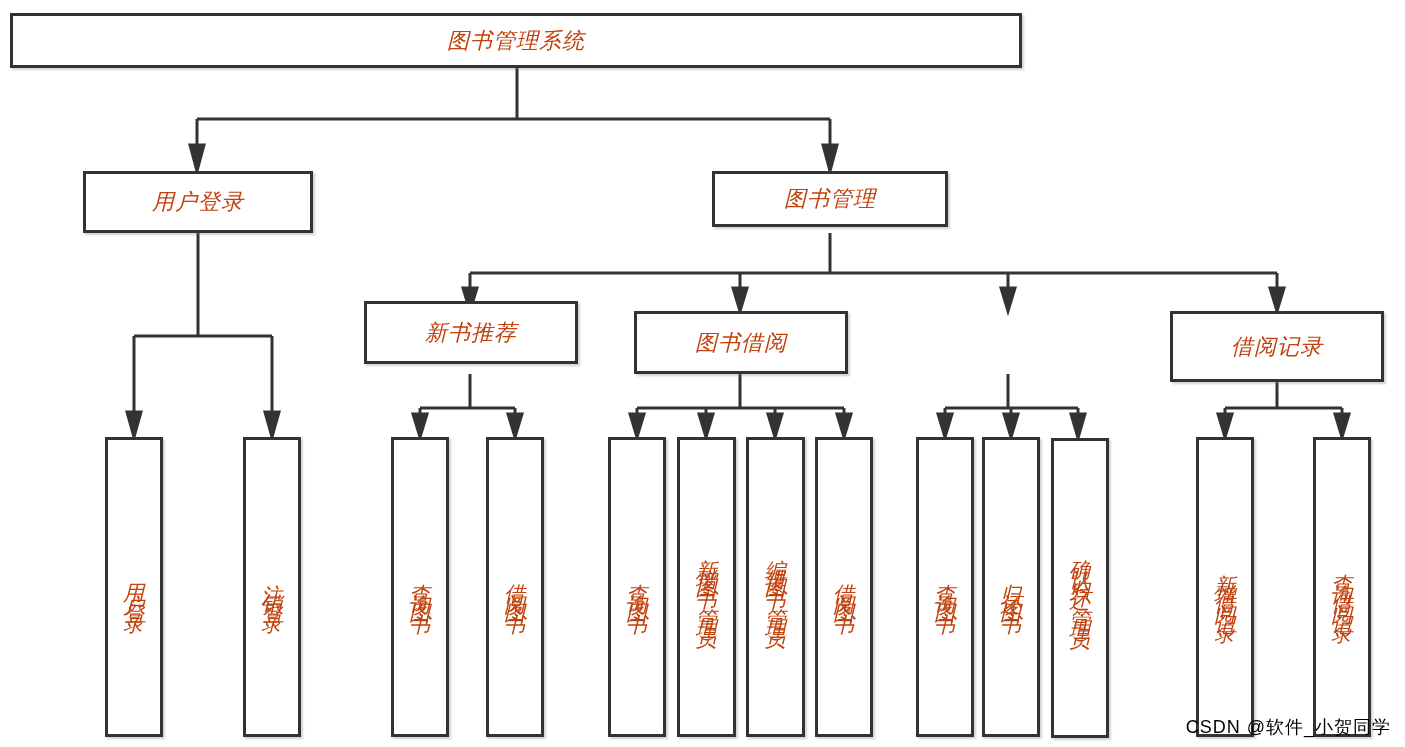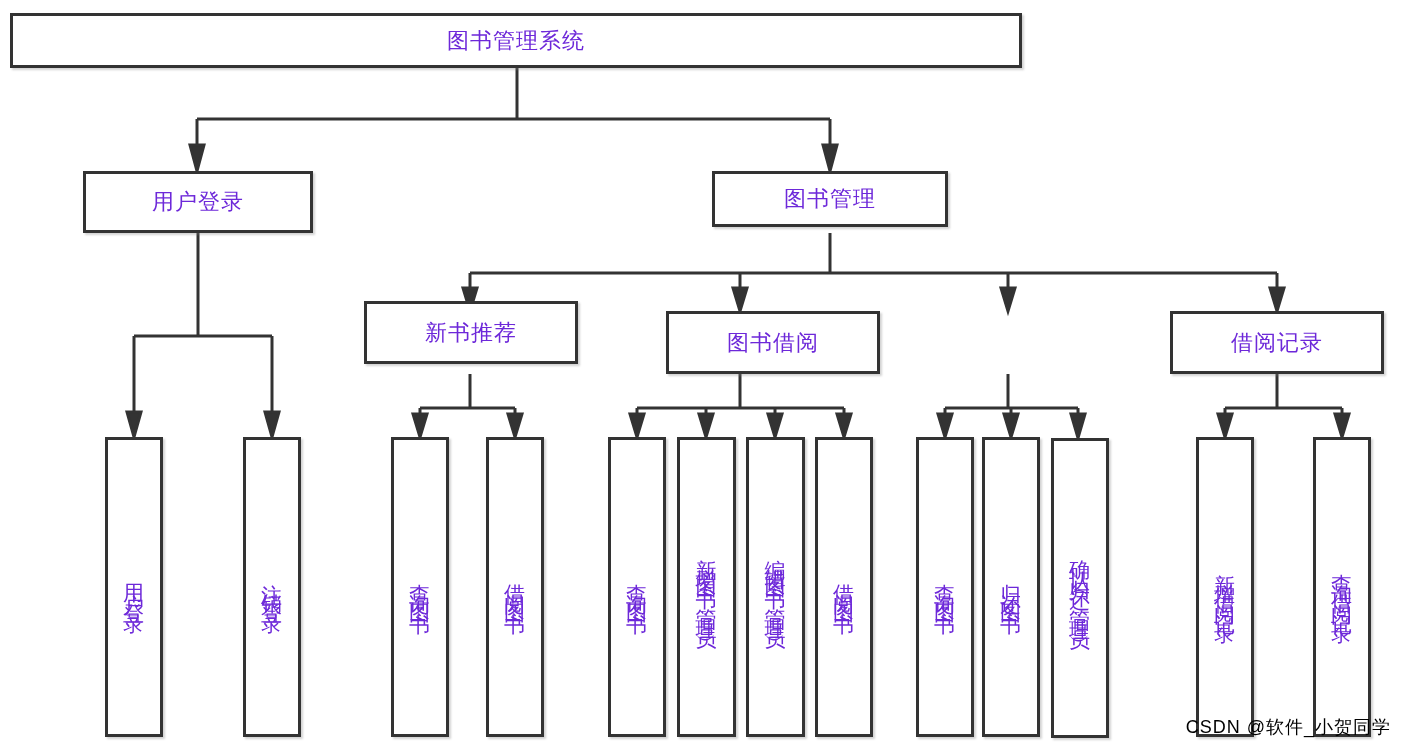--- a/index.html
+++ b/index.html
@@ -19,26 +19,27 @@
     position: absolute;
     left: 0;
     top: 0;
     z-index: 1;
   }
   .node {
     position: absolute;
     box-sizing: border-box;
     background: #ffffff;
     border: 3px solid #333333;
-    color: #6d28d9;
+    color: #c2410c;
     display: flex;
     align-items: center;
     justify-content: center;
     z-index: 2;
     box-shadow: 2px 2px 2px rgba(130,130,130,0.35);
+    font-style: italic;
   }
   .node.h {
     font-size: 22px;
     letter-spacing: 1px;
     white-space: nowrap;
   }
   .node.v {
     writing-mode: vertical-rl;
     text-orientation: mixed;
     font-size: 21px;
@@ -138,22 +139,22 @@
       </g>
     </g>
   </svg>
 
   <div class="node h" style="left:10px; top:13px; width:1012px; height:55px;">图书管理系统</div>
 
   <div class="node h" style="left:83px; top:171px; width:230px; height:62px;">用户登录</div>
   <div class="node h" style="left:712px; top:171px; width:236px; height:56px;">图书管理</div>
 
   <div class="node h" style="left:364px; top:301px; width:214px; height:63px;">新书推荐</div>
-  <div class="node h" style="left:666px; top:311px; width:214px; height:63px;">图书借阅</div>
-  <div class="node h" style="left:1170px; top:311px; width:214px; height:63px;">借阅记录</div>
+  <div class="node h" style="left:634px; top:311px; width:214px; height:63px;">图书借阅</div>
+  <div class="node h" style="left:1170px; top:311px; width:214px; height:71px;">借阅记录</div>
 
   <div class="node v" style="left:105px; top:437px; width:58px; height:300px;">用户登录</div>
   <div class="node v" style="left:243px; top:437px; width:58px; height:300px;">注销登录</div>
 
   <div class="node v" style="left:391px; top:437px; width:58px; height:300px;">查询图书</div>
   <div class="node v" style="left:486px; top:437px; width:58px; height:300px;">借阅图书</div>
 
   <div class="node v" style="left:608px; top:437px; width:58px; height:300px;">查询图书</div>
   <div class="node v" style="left:677px; top:437px; width:59px; height:300px;">新增图书（管理员）</div>
   <div class="node v" style="left:746px; top:437px; width:59px; height:300px;">编辑图书（管理员）</div>

